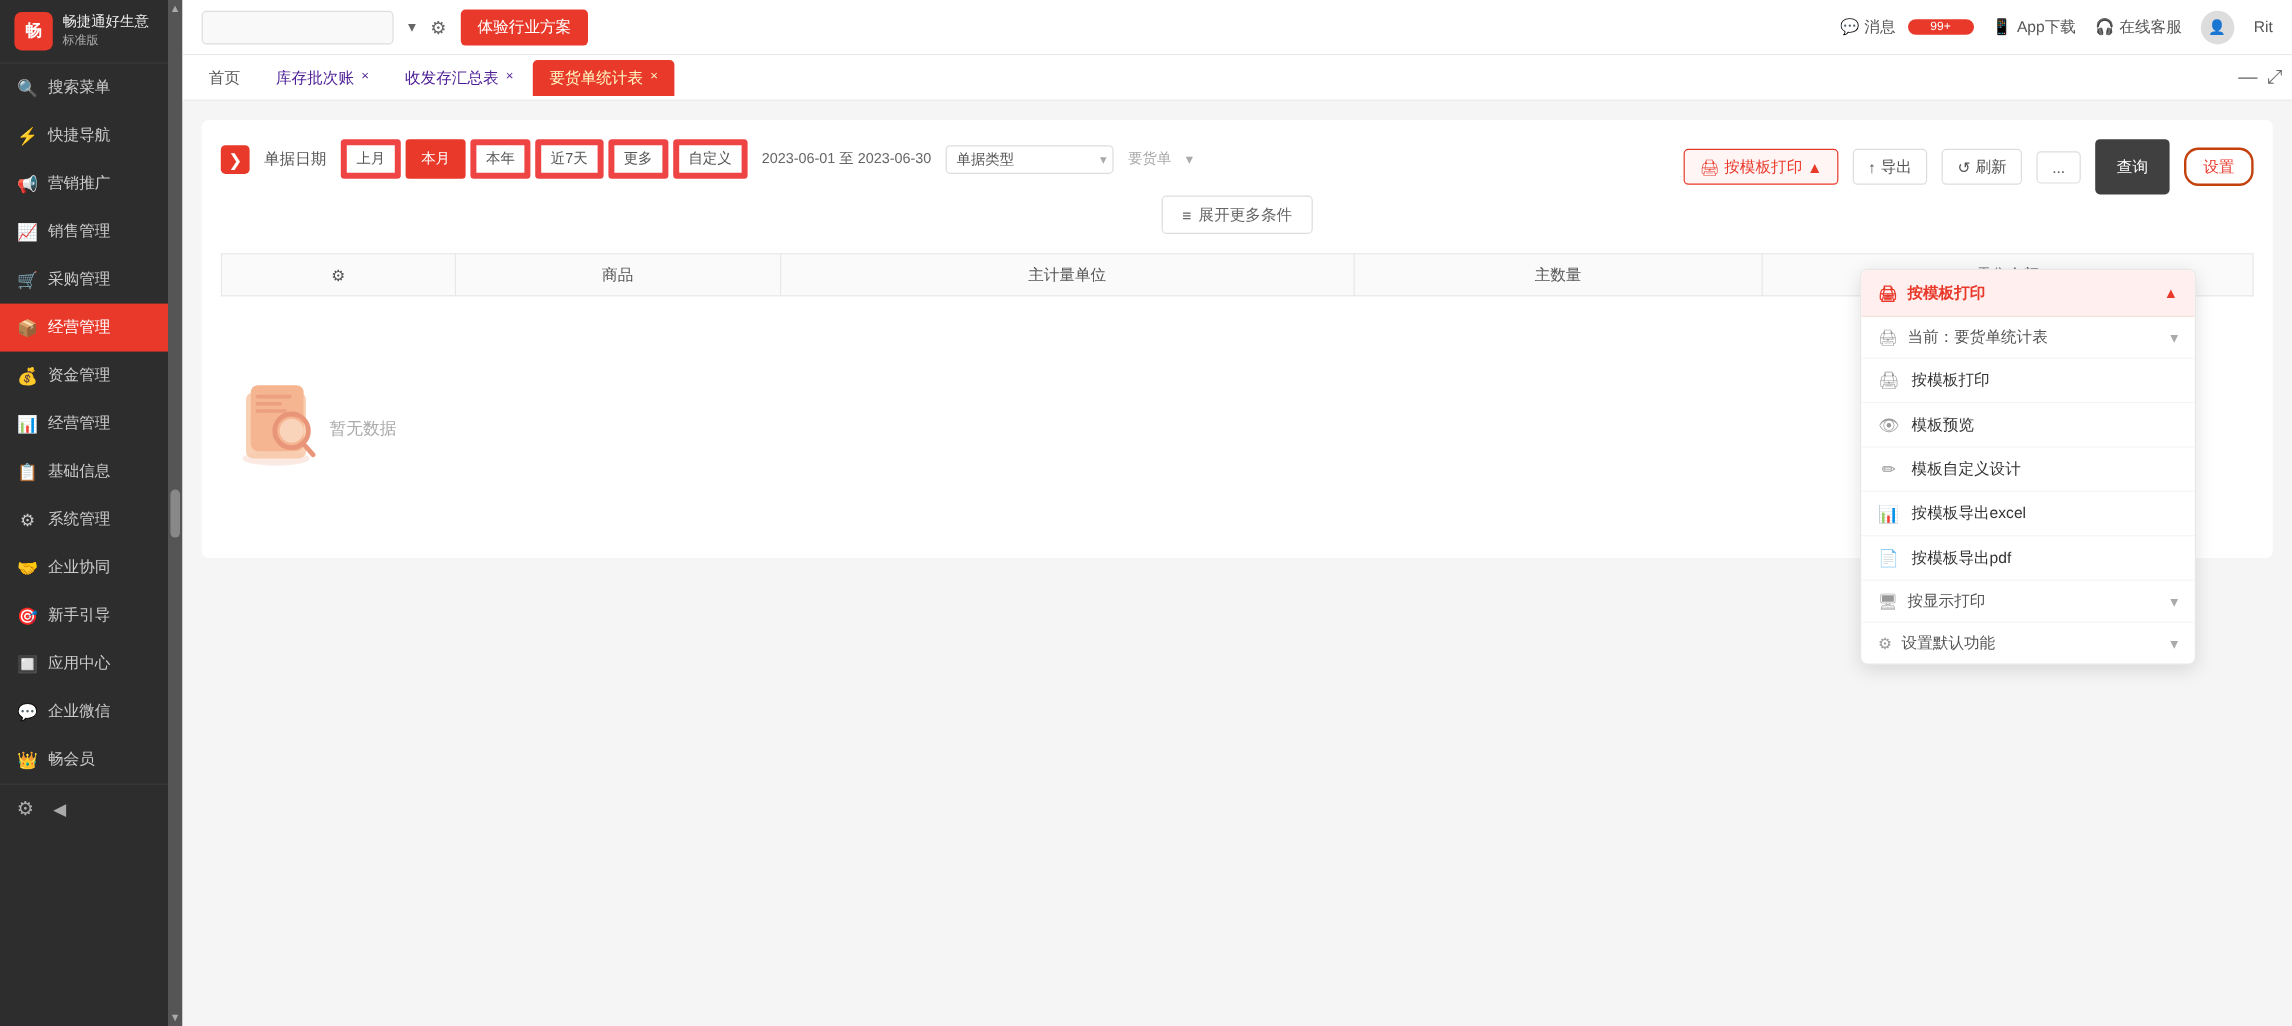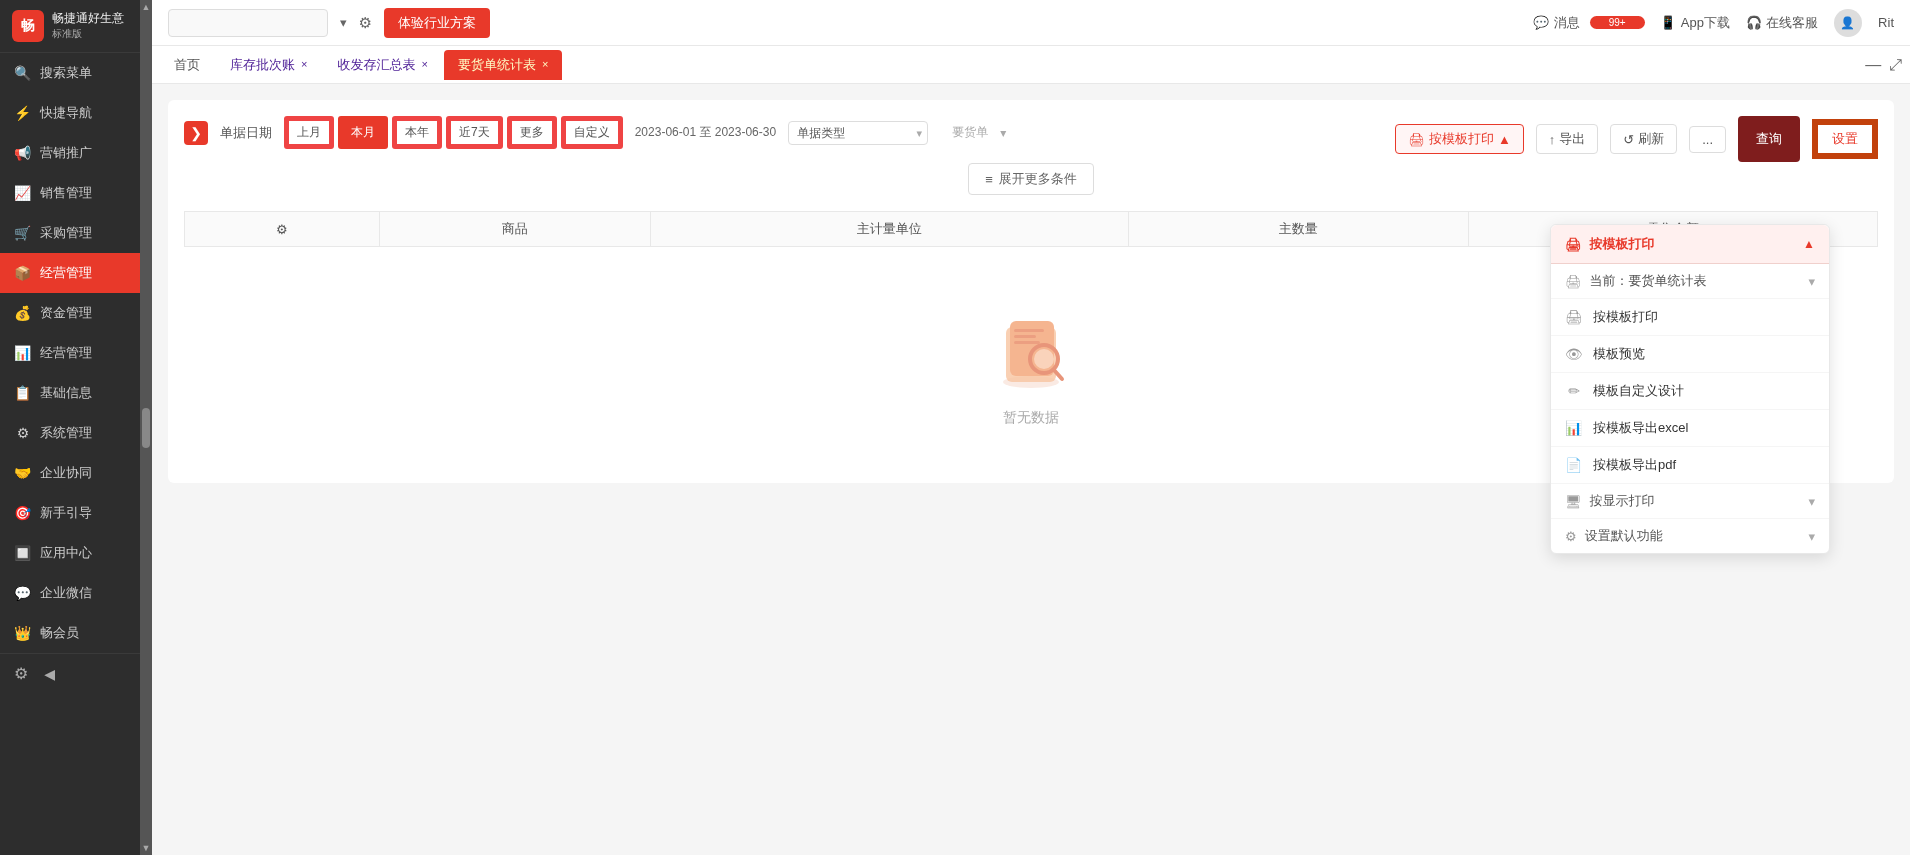--- a/index.html
+++ b/index.html
@@ -187,26 +187,26 @@
       position: absolute; right: 16px; top: 16px;
       display: flex; align-items: center; gap: 12px;
     }
     .toolbar-btn {
       display: flex; align-items: center; gap: 4px;
       padding: 5px 12px; border: 1px solid #ddd; background: white;
       border-radius: 4px; cursor: pointer; color: #555; font-size: 13px;
     }
     .toolbar-btn.active { color: #e8392a; border-color: #e8392a; background: #fff5f5; }
     .query-btn {
-      background: #7f1d1d; color: white; border: none;
+      background: #404040; color: white; border: none;
       padding: 14px 18px; border-radius: 4px; cursor: pointer; font-size: 13px;
     }
     .settings-btn {
-      border: 6px solid #c2410c; color: #e8392a; background: white;
-      padding: 5px 14px; border-radius: 0; cursor: pointer; font-size: 13px;
+      border: 2px solid #c2410c; color: #e8392a; background: white;
+      padding: 5px 14px; border-radius: 12px; cursor: pointer; font-size: 13px;
     }
 
     
     .data-table {
       width: 100%;
       border-collapse: collapse;
       margin-top: 12px;
     }
     .data-table th {
       background: #fafafa;
@@ -220,21 +220,21 @@
     .data-table td {
       border: 1px solid #e8e8e8;
       padding: 8px 12px;
       text-align: center;
       font-size: 13px;
       color: #333;
     }
 
     
     .empty-state {
-      display: flex; flex-direction: column; align-items: center;
+      display: flex; flex-direction: row; align-items: center;
       padding: 60px 0 40px;
       color: #aaa; font-size: 14px;
     }
     .empty-icon {
       width: 90px; height: 90px;
       margin-bottom: 12px;
     }
 
     
     .dropdown-menu {
@@ -441,21 +441,21 @@
           <button class="date-btn">自定义</button>
         </div>
         <span class="date-range">2023-06-01 至 2023-06-30</span>
 
         <div class="select-wrapper">
           <select class="filter-select">
             <option>单据类型</option>
           </select>
         </div>
 
-        <span style="color:#aaa;font-size:12px;margin-left:12px;">要货单</span>
+        <span style="color:#aaa;font-size:12px;">要货单</span>
         <span style="color:#aaa;font-size:12px;">▾</span>
       </div>
 
       <div style="display:flex;justify-content:center;margin-bottom:12px;">
         <button class="more-filters-btn">
           <span>≡</span>
           <span>展开更多条件</span>
         </button>
       </div>
 

